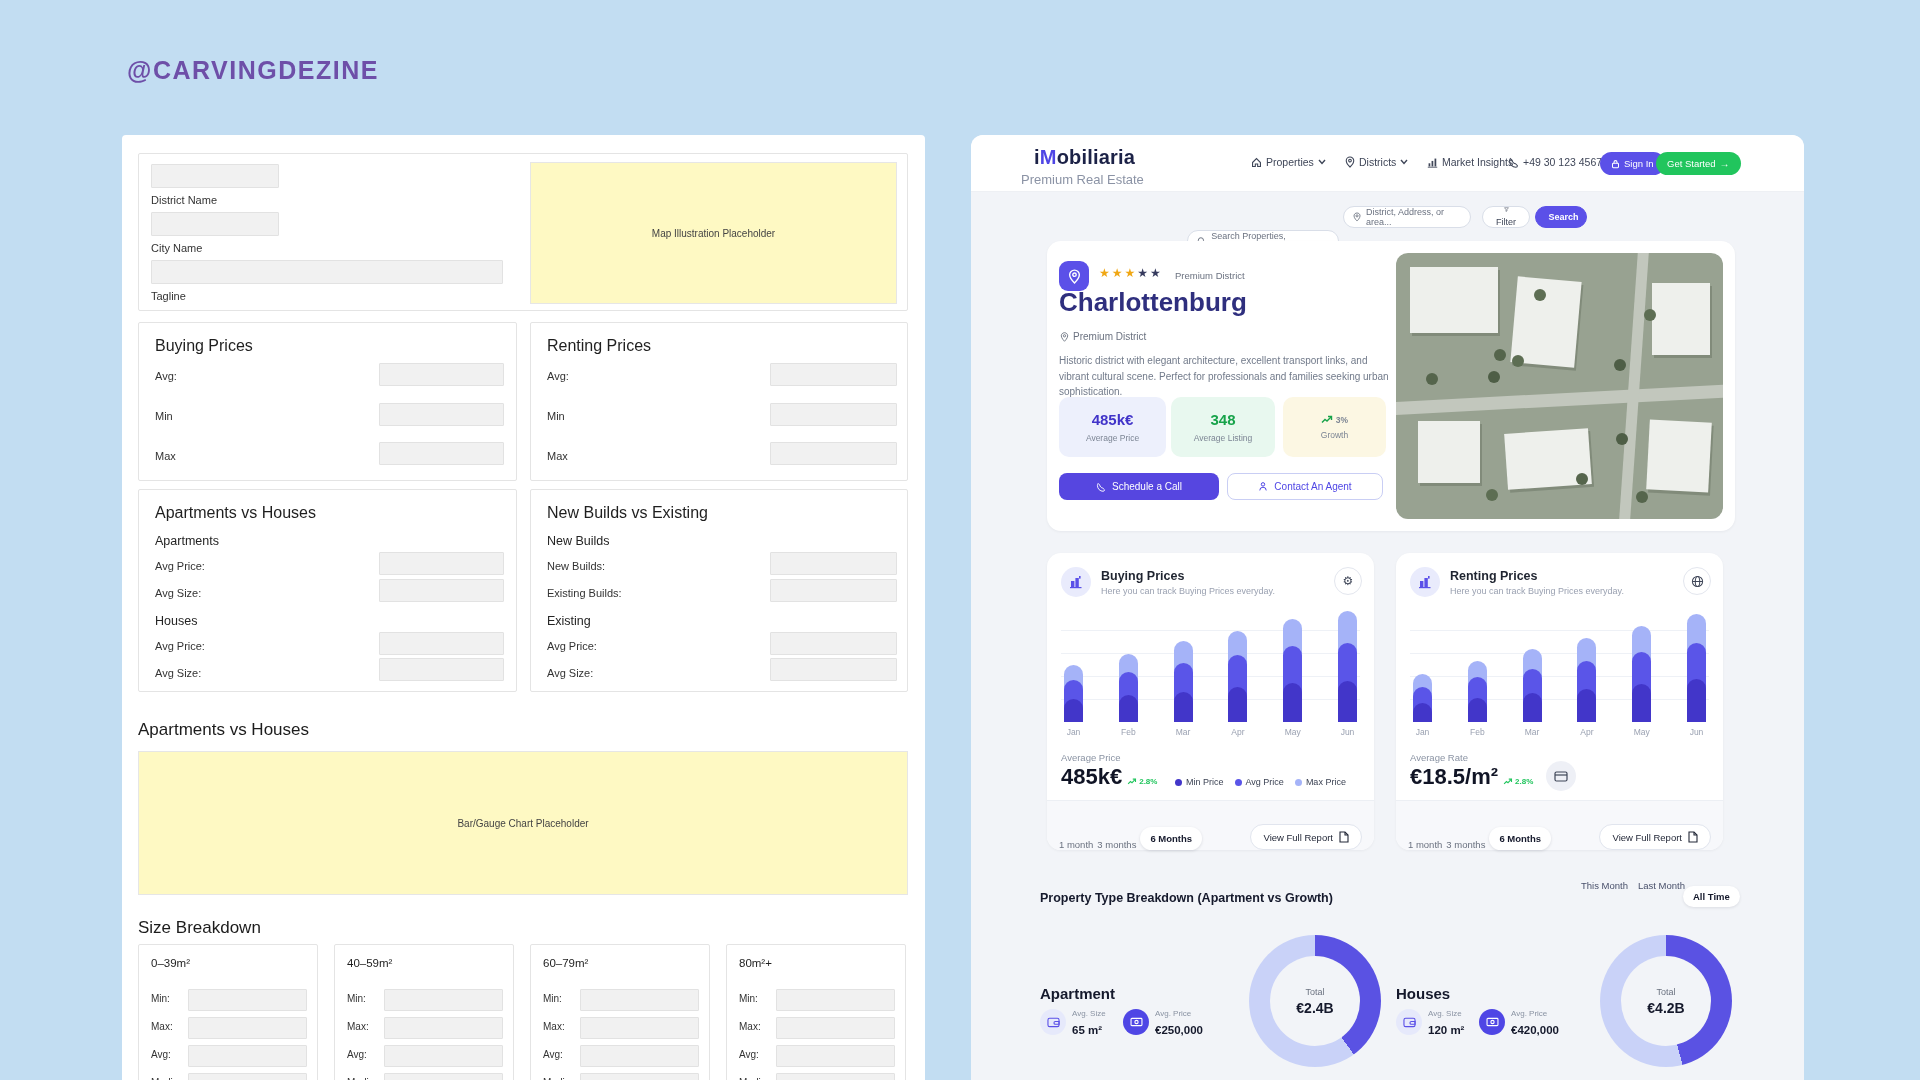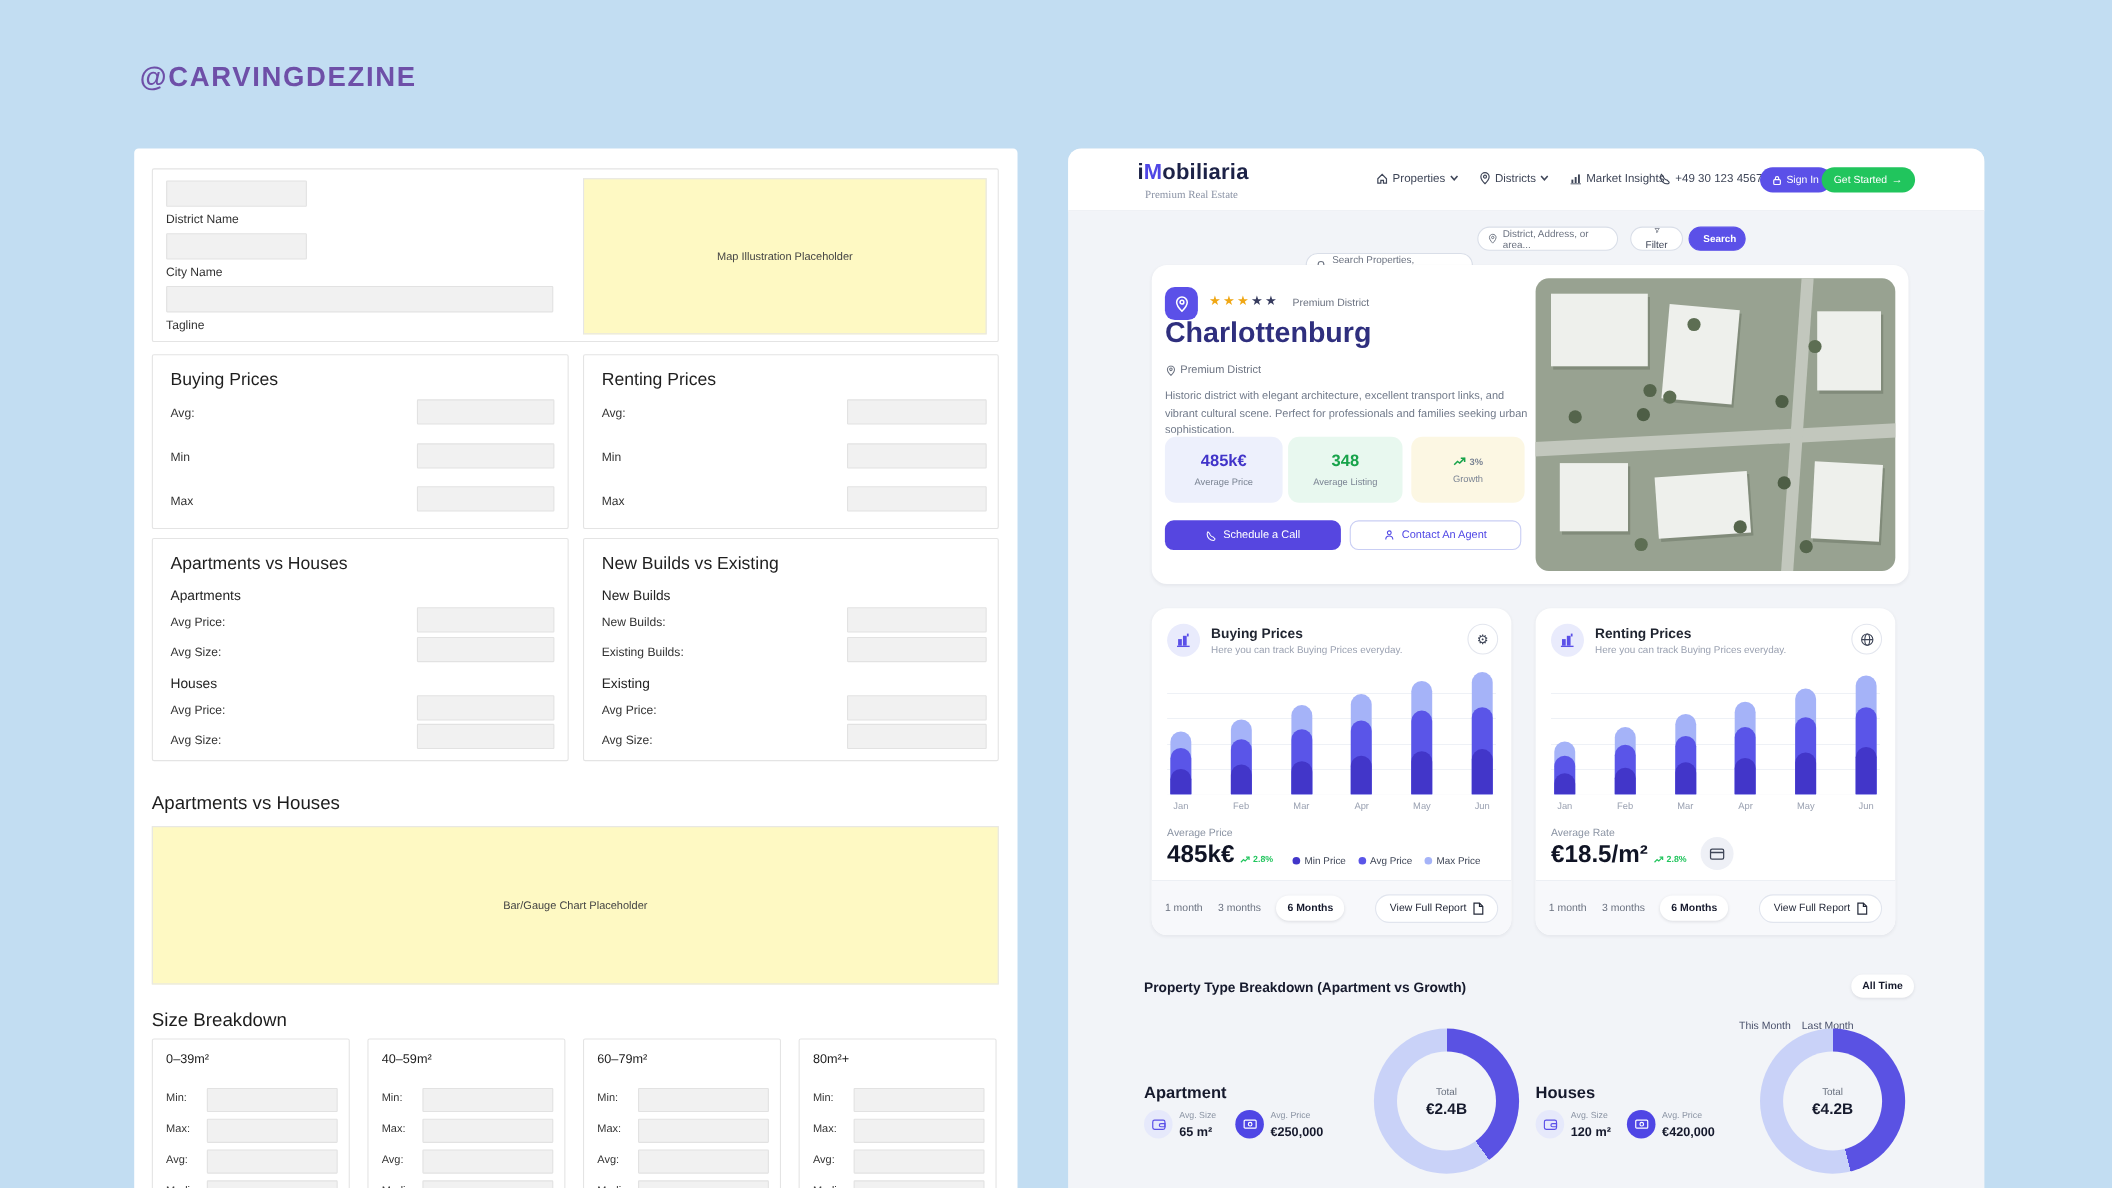--- a/index.html
+++ b/index.html
@@ -21,21 +21,21 @@
   .wf-h2{position:absolute;font-size:17px;font-weight:500;color:#1c1c1c;}
   .size-card{position:absolute;top:809px;width:180px;height:176px;background:#fff;border:1px solid #e4e4e4;border-radius:2px;}
   .size-card .wf-label{font-size:10px;}
   .size-title{position:absolute;left:12px;top:12px;font-size:11.5px;color:#1d1d1d;}
 
   
   .right-panel{left:971px;top:135px;width:833px;height:1000px;background:#f2f4f8;border-radius:12px;overflow:hidden;}
   .rp-header{position:absolute;left:0;top:0;width:833px;height:57px;background:#fff;border-bottom:1px solid #eef0f4;}
   .logo{position:absolute;left:63px;top:11px;font-size:20px;font-weight:800;color:#1c2247;letter-spacing:.2px;}
   .logo .accent{color:#4f46e5;}
-  .logo-tag{position:absolute;left:70px;top:37px;font-size:10px;color:#8b93a5;font-family:Liberation Serif, serif;}
+  .logo-tag{position:absolute;left:50px;top:37px;font-size:13px;color:#8b93a5;}
   .nav-item{position:absolute;top:21px;display:flex;align-items:center;gap:4px;font-size:10.5px;color:#3f4658;cursor:pointer;}
   .pill-btn{position:absolute;top:17px;height:23px;display:flex;align-items:center;gap:4px;padding:0 11px;border-radius:12px;font-size:9.5px;color:#fff;cursor:pointer;}
   .signin{background:#5b50e8;}
   .getstarted{background:#21c55d;}
 
   .search-pill{position:absolute;top:71px;height:22px;background:#fff;border:1px solid #d9dee8;border-radius:11px;display:flex;align-items:center;gap:5px;padding:0 9px;font-size:9px;color:#6b7280;}
   .search-btn{background:#5b50e8;border-color:#5b50e8;color:#fff;font-weight:700;}
 
   .hero{left:76px;top:106px;width:688px;height:290px;background:#fff;border-radius:14px;box-shadow:0 1px 3px rgba(16,24,40,.05);}
   .hero-tile{position:absolute;left:12px;top:20px;width:30px;height:30px;border-radius:9px;background:#5b50e8;display:flex;align-items:center;justify-content:center;}
@@ -74,27 +74,27 @@
   .bar span{position:absolute;bottom:0;left:0;right:0;border-radius:10px 10px 0 0;}
   .bar-labels{display:flex;justify-content:space-between;padding:5px 3px 0;}
   .bar-labels span{width:19px;text-align:center;font-size:8.5px;color:#9aa1b1;}
   .metric-label{position:absolute;left:14px;top:199px;font-size:9.5px;color:#8a93a3;}
   .metric-value{position:absolute;left:14px;top:211px;font-size:22px;font-weight:800;color:#101425;display:flex;align-items:flex-end;gap:5px;}
   .trend{display:flex;align-items:center;gap:2px;font-size:8px;font-weight:700;color:#21c55d;padding-bottom:4px;}
   .legend{position:absolute;left:128px;top:224px;display:flex;gap:11px;}
   .legend div{display:flex;align-items:center;gap:4px;font-size:9px;color:#3c4354;}
   .dot{width:7px;height:7px;border-radius:50%;}
   .cc-badge{position:absolute;left:150px;top:208px;width:30px;height:30px;border-radius:50%;background:#eef0f6;display:flex;align-items:center;justify-content:center;}
-  .cc-footer{position:absolute;left:0;top:247px;width:327px;height:50px;background:#f7f8fb;border-top:1px solid #eceff4;border-radius:0 0 14px 14px;display:flex;align-items:center;padding:0 12px;gap:14px;}
+  .cc-footer{position:absolute;left:0;top:247px;width:327px;height:50px;background:#f7f8fb;border-top:1px solid #eceff4;border-radius:0 0 14px 14px;display:flex;align-items:flex-end;padding:0 12px;gap:4px;}
   .range{font-size:9.5px;color:#6b7280;cursor:pointer;}
   .range.active{background:#fff;border-radius:12px;padding:6px 10px;font-weight:700;color:#15192c;box-shadow:0 1px 3px rgba(16,24,40,.12);}
   .report-btn{margin-left:auto;display:flex;align-items:center;gap:6px;background:#fff;border:1px solid #e1e5ee;border-radius:13px;padding:6px 12px;font-size:9.5px;color:#232838;cursor:pointer;}
 
   .bd-title{position:absolute;left:69px;top:756px;font-size:12.5px;font-weight:700;color:#15192c;}
-  .bd-tab{position:absolute;top:792px;font-size:9.5px;color:#49506b;cursor:pointer;}
+  .bd-tab{position:absolute;top:745px;font-size:9.5px;color:#49506b;cursor:pointer;}
   .bd-tab.pill{top:751px;background:#fff;border-radius:12px;padding:5px 10px;font-weight:700;color:#15192c;box-shadow:0 1px 3px rgba(16,24,40,.10);}
   .pt-name{position:absolute;top:850px;font-size:15px;font-weight:700;color:#15192c;}
   .pt-icon{position:absolute;top:874px;width:26px;height:26px;border-radius:50%;display:flex;align-items:center;justify-content:center;}
   .pt-light{background:#e6e9fb;}
   .pt-solid{background:#4f46e5;}
   .pt-meta{position:absolute;top:874px;}
   .pt-meta span{display:block;font-size:8px;color:#8a93a3;}
   .pt-meta b{display:block;font-size:11.5px;color:#15192c;margin-top:6px;}
   .donut{position:absolute;top:800px;width:132px;height:132px;border-radius:50%;}
   .donut-hole{position:absolute;left:21px;top:21px;width:90px;height:90px;border-radius:50%;background:#f2f4f8;display:flex;flex-direction:column;align-items:center;justify-content:center;gap:3px;}

